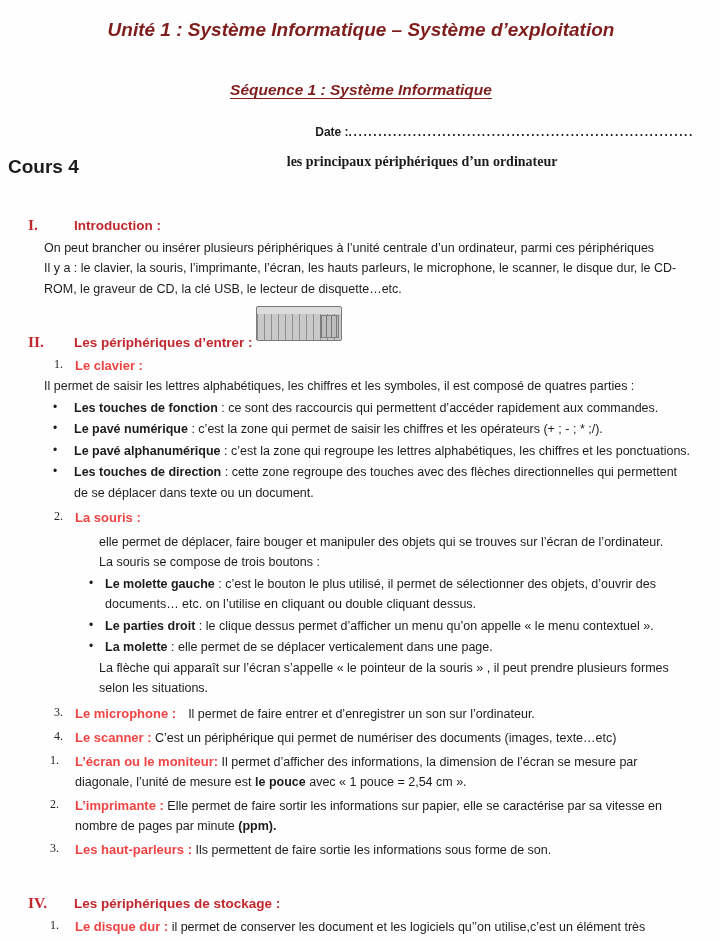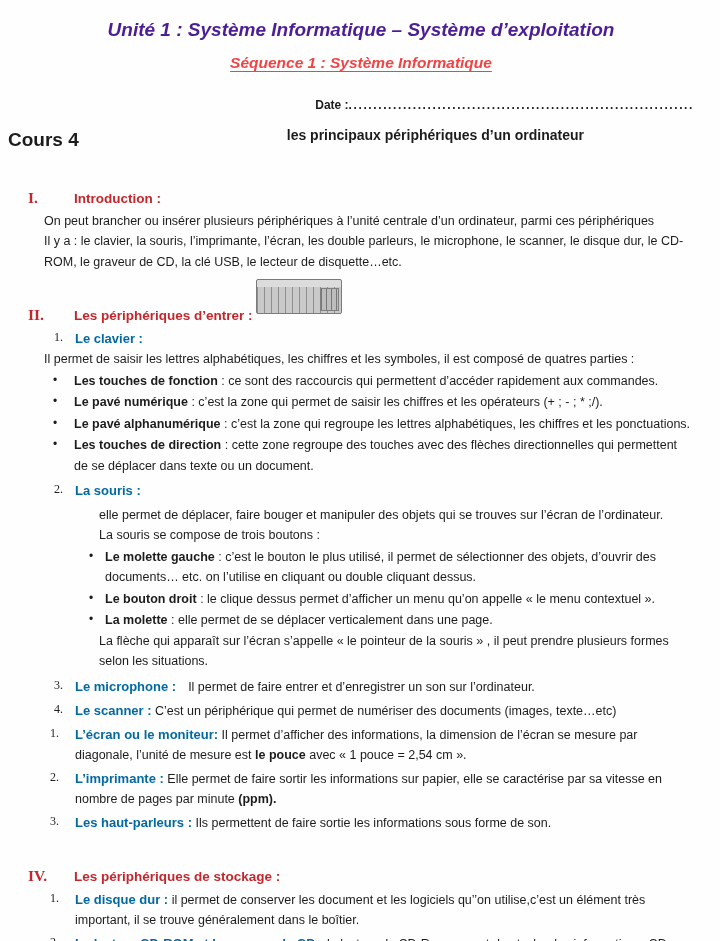--- a/index.html
+++ b/index.html
@@ -5,42 +5,42 @@
   html,body{margin:0;padding:0;background:#ffffff;}
   .page{
     width:720px;height:941px;box-sizing:border-box;position:relative;
     background:#fefefe;overflow:hidden;
     padding:12px 26px 6px 28px;
     font-family:"Liberation Sans",sans-serif;
     font-size:12.5px;color:#1c1c1c;line-height:1.64;
   }
   .title{
     margin:2px 0 0;text-align:center;
-    font-size:19px;font-style:italic;font-weight:bold;color:#4c1d95;
+    font-size:19px;font-style:italic;font-weight:bold;color:#7f1d1d;
   }
   .subtitle{
-    margin:5px 0 0;text-align:center;
-    font-size:15.5px;font-style:italic;font-weight:bold;color:#ef4444;
+    margin:32px 0 0;text-align:center;
+    font-size:15.5px;font-style:italic;font-weight:bold;color:#7f1d1d;
     text-decoration:underline;text-underline-offset:3px;
   }
   .date-row{margin:22px 0 0 128px;font-weight:bold;font-size:12px;line-height:1.3;text-align:right;}
   .date-dots{letter-spacing:1.6px;}
   .course-row{display:flex;margin:11px 0 4px -20px;font-weight:bold;}
   .course-label{font-size:19px;flex:none;}
-  .course-title{margin-left:208px;font-size:14px;}
+  .course-title{margin-left:208px;font-size:14px;font-family:Liberation Serif, serif;}
   .sec-head{display:flex;align-items:baseline;color:#c1272d;font-weight:bold;margin:6px 0 2px;position:relative;}
   .sec-num{flex:none;width:46px;font-family:"Liberation Serif",serif;font-size:15.5px;line-height:1.25;}
   .sec-title{font-size:13.5px;line-height:1.45;margin-top:28px;}
   .p{margin:0 0 0 16px;}
   .justify{text-align:justify;}
   .num-item{display:flex;margin-top:2px;}
   .num{flex:none;width:21px;margin-left:26px;font-family:"Liberation Serif",serif;font-size:12px;color:#222;}
   .num-wide{flex:none;width:25px;margin-left:22px;font-family:"Liberation Serif",serif;font-size:12px;color:#222;}
   .item-body{flex:1;}
-  .green{color:#0369a1;font-weight:bold;font-size:13px;}
+  .green{color:#ef4444;font-weight:bold;font-size:13px;}
   .b{font-weight:bold;}
   .brow{display:flex;margin:1px 0 0 22px;}
   .brow .bdot{flex:none;width:21px;padding-left:3px;font-size:12px;}
   .bullets-m .brow{margin-left:58px;}
   .bullets-m .brow .bdot{width:16px;}
   .ind{margin-left:71px;}
   .mic-gap{display:inline-block;width:12px;}
   .kbd{
     position:absolute;left:228px;top:1px;width:84px;height:33px;
     background-color:#dcdcdc;border:1px solid #7a7a7a;border-radius:2px;
@@ -69,21 +69,21 @@
   <div class="course-row">
     <span class="course-label">Cours 4</span>
     <span class="course-title">les principaux périphériques d’un ordinateur</span>
   </div>
 
   <div class="sec-head">
     <span class="sec-num">I.</span>
       <span class="sec-title">Introduction :</span>
   </div>
   <p class="p">On peut brancher ou insérer plusieurs périphériques à l’unité centrale d’un ordinateur, parmi ces périphériques</p>
-  <p class="p">Il y a : le clavier, la souris, l’imprimante, l’écran, les double parleurs, le microphone, le scanner, le disque dur, le CD-ROM, le graveur de CD, la clé USB, le lecteur de disquette…etc.</p>
+  <p class="p">Il y a : le clavier, la souris, l’imprimante, l’écran, les hauts parleurs, le microphone, le scanner, le disque dur, le CD-ROM, le graveur de CD, la clé USB, le lecteur de disquette…etc.</p>
 
   <div class="sec-head">
     <span class="sec-num">II.</span>
       <span class="sec-title">Les périphériques d’entrer :</span>
     <span class="kbd"></span>
   </div>
 
   <div class="num-item">
     <span class="num">1.</span>
       <span class="green">Le clavier :</span>
@@ -114,21 +114,21 @@
   </div>
   <p class="p ind" style="margin-top:3px;">elle permet de déplacer, faire bouger et manipuler des objets qui se trouves sur l’écran de l’ordinateur.</p>
   <p class="p ind">La souris se compose de trois boutons :</p>
   <div class="bullets-m">
     <div class="brow">
         <span class="bdot">•</span>
         <span class="item-body"><span class="b">Le molette gauche</span><span> : c’est le bouton le plus utilisé, il permet de sélectionner des objets, d’ouvrir des documents… etc. on l’utilise en cliquant ou double cliquant dessus.</span></span>
       </div>
     <div class="brow">
         <span class="bdot">•</span>
-        <span class="item-body"><span class="b">Le bouton droit</span><span> : le clique dessus permet d’afficher un menu qu’on appelle « le menu contextuel ».</span></span>
+        <span class="item-body"><span class="b">Le parties droit</span><span> : le clique dessus permet d’afficher un menu qu’on appelle « le menu contextuel ».</span></span>
       </div>
     <div class="brow">
         <span class="bdot">•</span>
         <span class="item-body"><span class="b">La molette</span><span> : elle permet de se déplacer verticalement dans une page.</span></span>
       </div>
   </div>
   <p class="p ind">La flèche qui apparaît  sur l’écran s’appelle « le pointeur de la souris » , il peut prendre plusieurs formes selon les situations.</p>
 
   <div class="num-item" style="margin-top:4px;">
     <span class="num">3.</span>

